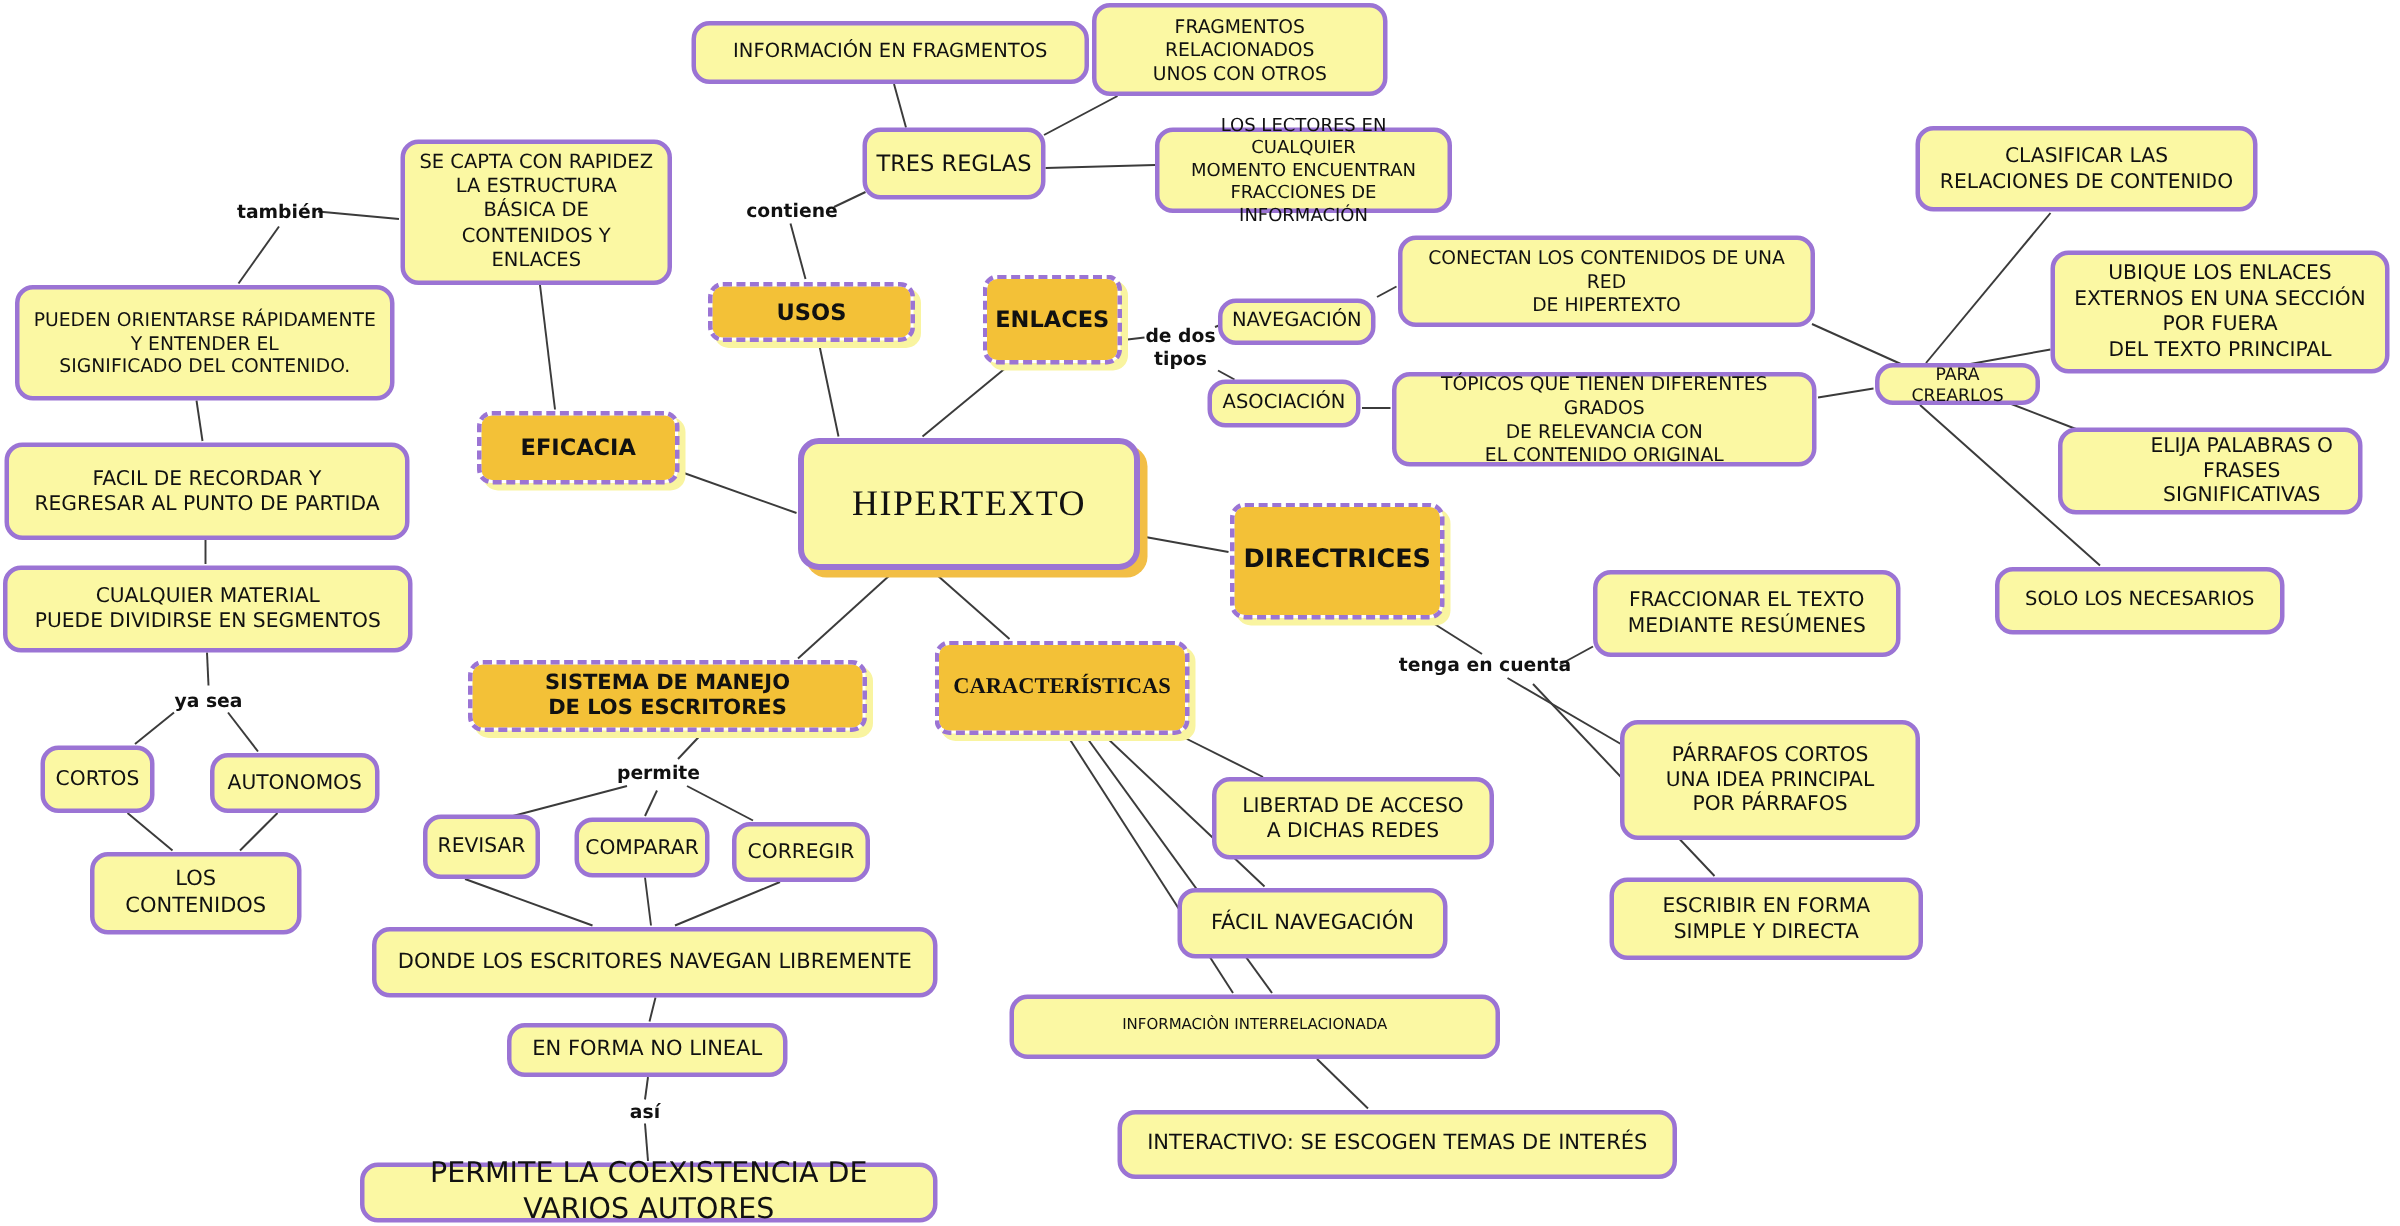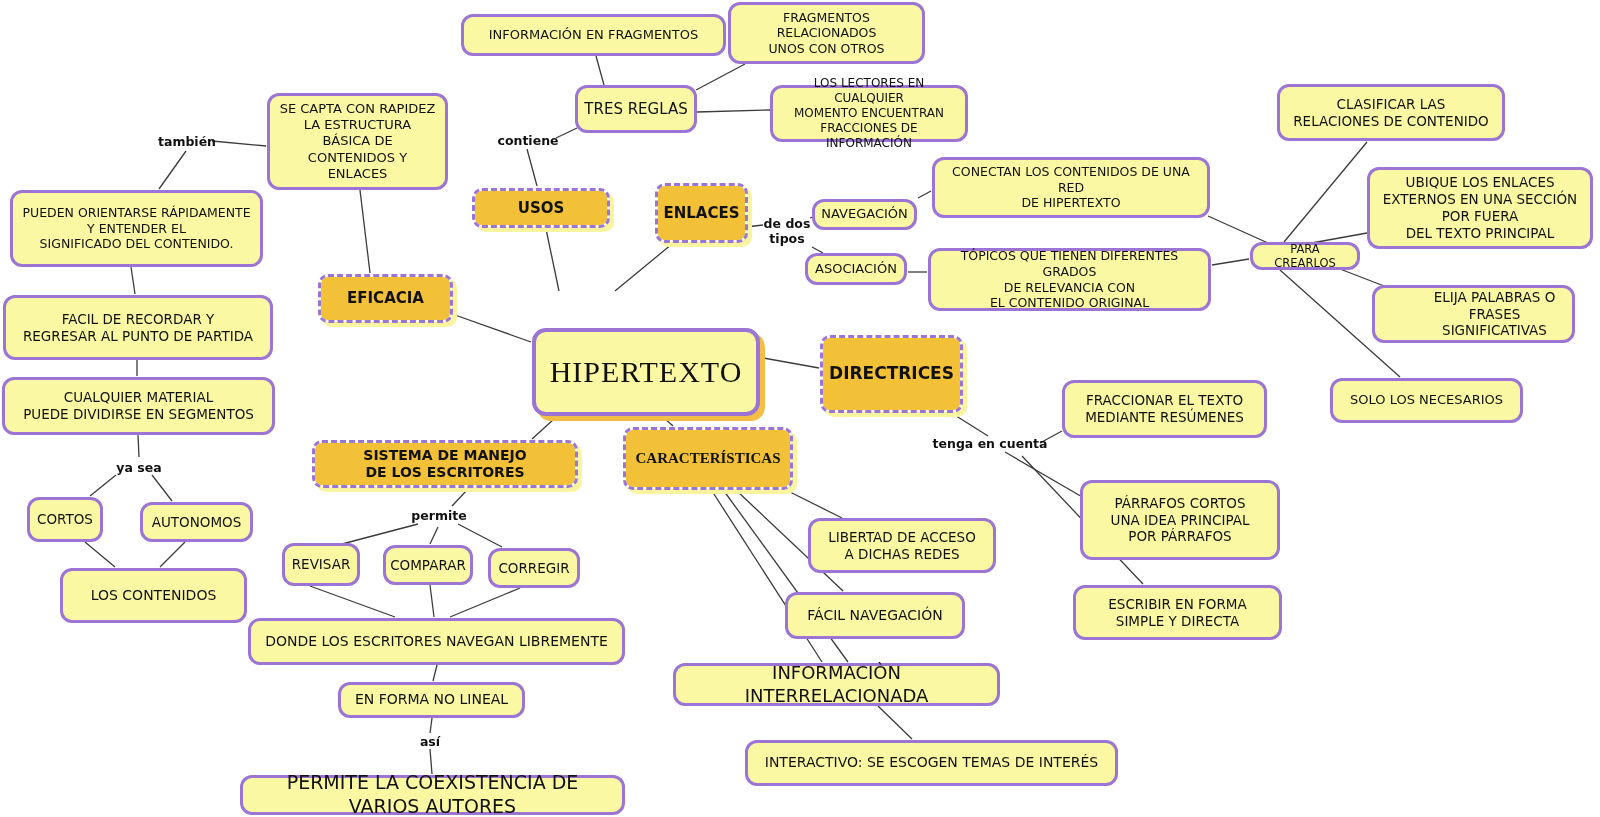--- a/index.html
+++ b/index.html
@@ -26,24 +26,23 @@
   .node.topic{
     background:var(--topic-fill,#F3C137);
     background-clip:padding-box;
     border:3px dashed var(--border,#9B74D4);
     border-radius:10px;
     font-weight:bold;font-size:15px;
     box-shadow:4px 4px 0 0 var(--topic-glow,#F9F4A0);
   }
   .node.main{
     font-family:cursive;
-    font-size:30px;letter-spacing:1px;
+    font-size:24px;letter-spacing:1px;
     border-width:4px;border-radius:14px;
     box-shadow:5px 5px 0 0 var(--main-shadow,#F2BE45);
-    margin-top:36px;
   }
   .edge-label{
     position:absolute;z-index:3;
     transform:translate(-50%,-50%);
     font-weight:bold;font-size:12.5px;
     text-align:center;white-space:pre;
     color:var(--text,#111111);
   }
 </style>
 </head>
@@ -127,21 +126,21 @@
     <div class="node" style="left: 928px; top: 248px; width: 283px; height: 63px; font-size: 12.5px;">TÓPICOS QUE TIENEN DIFERENTES GRADOS
 DE RELEVANCIA CON
 EL CONTENIDO ORIGINAL</div>
     <div class="node topic" style="left: 318px; top: 274px; width: 135px; height: 49px;">EFICACIA</div>
     <div class="node" style="left: 3px; top: 295px; width: 270px; height: 65px; font-size: 13.5px;">FACIL DE RECORDAR Y
 REGRESAR AL PUNTO DE PARTIDA</div>
     <div class="node" style="left: 2px; top: 377px; width: 273px; height: 58px; font-size: 13.5px;">CUALQUIER MATERIAL
 PUEDE DIVIDIRSE EN SEGMENTOS</div>
     <div class="node" style="left: 27px; top: 497px; width: 76px; height: 45px; font-size: 13.5px;">CORTOS</div>
     <div class="node" style="left: 140px; top: 502px; width: 113px; height: 40px; font-size: 13.5px;">AUTONOMOS</div>
-    <div class="node" style="left: 60px; top: 568px; width: 187px; height: 55px; font-size: 14px;">LOS CONTENIDOS</div>
+    <div class="node" style="left: 60px; top: 568px; width: 141px; height: 55px; font-size: 14px;">LOS CONTENIDOS</div>
     <div class="node main" style="left: 532px; top: 292px; width: 228px; height: 88px;">HIPERTEXTO</div>
     <div class="node topic" style="left: 820px; top: 335px; width: 143px; height: 78px; font-size: 17px;">DIRECTRICES</div>
     <div class="node topic" style="left: 312px; top: 440px; width: 266px; height: 48px; font-size: 14px;">SISTEMA DE MANEJO
 DE LOS ESCRITORES</div>
     <div class="node topic" style="left: 623px; top: 427px; width: 170px; height: 63px; font-family: Liberation Serif, serif;">CARACTERÍSTICAS</div>
     <div class="node" style="left: 1080px; top: 480px; width: 200px; height: 80px; font-size: 13.5px;">PÁRRAFOS CORTOS
 UNA IDEA PRINCIPAL
 POR PÁRRAFOS</div>
     <div class="node" style="left: 1062px; top: 380px; width: 205px; height: 58px; font-size: 13.5px;">FRACCIONAR EL TEXTO
 MEDIANTE RESÚMENES</div>
@@ -159,21 +158,21 @@
     <div class="node" style="left: 1330px; top: 378px; width: 193px; height: 45px; font-size: 13px;">SOLO LOS NECESARIOS</div>
     <div class="node" style="left: 282px; top: 543px; width: 78px; height: 43px; font-size: 13.5px;">REVISAR</div>
     <div class="node" style="left: 383px; top: 545px; width: 90px; height: 40px; font-size: 13.5px;">COMPARAR</div>
     <div class="node" style="left: 488px; top: 548px; width: 92px; height: 40px; font-size: 13.5px;">CORREGIR</div>
     <div class="node" style="left: 248px; top: 618px; width: 377px; height: 47px; font-size: 14px;">DONDE LOS ESCRITORES NAVEGAN LIBREMENTE</div>
     <div class="node" style="left: 338px; top: 682px; width: 187px; height: 36px; font-size: 14px;">EN FORMA NO LINEAL</div>
     <div class="node" style="left: 240px; top: 775px; width: 385px; height: 40px; font-size: 19px;">PERMITE LA COEXISTENCIA DE VARIOS AUTORES</div>
     <div class="node" style="left: 808px; top: 518px; width: 188px; height: 55px; font-size: 13.5px;">LIBERTAD DE ACCESO
 A DICHAS REDES</div>
     <div class="node" style="left: 785px; top: 592px; width: 180px; height: 47px; font-size: 14px;">FÁCIL NAVEGACIÓN</div>
-    <div class="node" style="left: 673px; top: 663px; width: 327px; height: 43px; font-size: 18px;">INFORMACIÒN INTERRELACIONADA</div>
+    <div class="node" style="left: 673px; top: 663px; width: 327px; height: 43px; font-size: 10px;">INFORMACIÒN INTERRELACIONADA</div>
     <div class="node" style="left: 745px; top: 740px; width: 373px; height: 46px; font-size: 14px;">INTERACTIVO: SE ESCOGEN TEMAS DE INTERÉS</div>
     <div class="edge-label" style="left: 187px; top: 141px;">también</div>
     <div class="edge-label" style="left: 528px; top: 140px;">contiene</div>
     <div class="edge-label" style="left: 787px; top: 231px;">de dos
 tipos</div>
     <div class="edge-label" style="left: 139px; top: 467px;">ya sea</div>
     <div class="edge-label" style="left: 990px; top: 443px;">tenga en cuenta</div>
     <div class="edge-label" style="left: 439px; top: 515px;">permite</div>
     <div class="edge-label" style="left: 430px; top: 741px;">así</div>
   </div>

